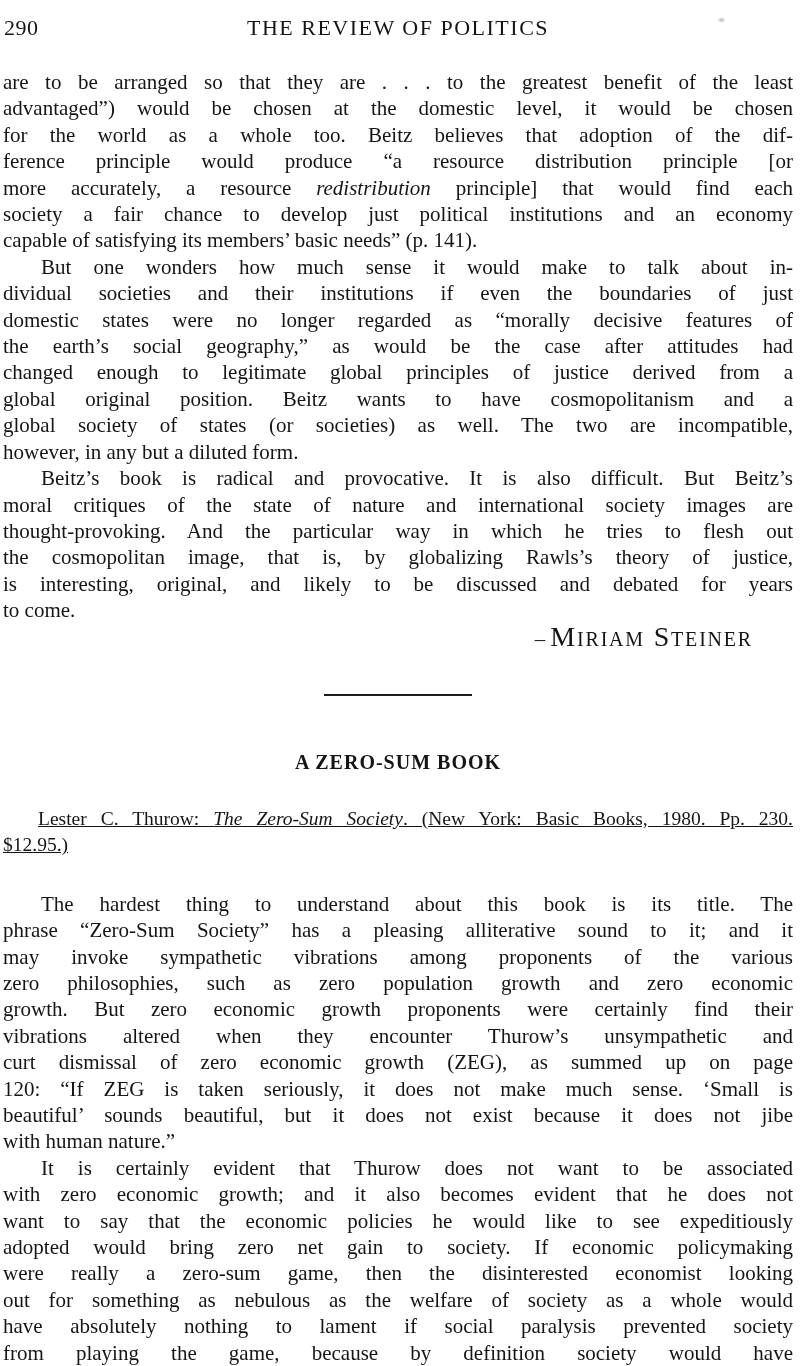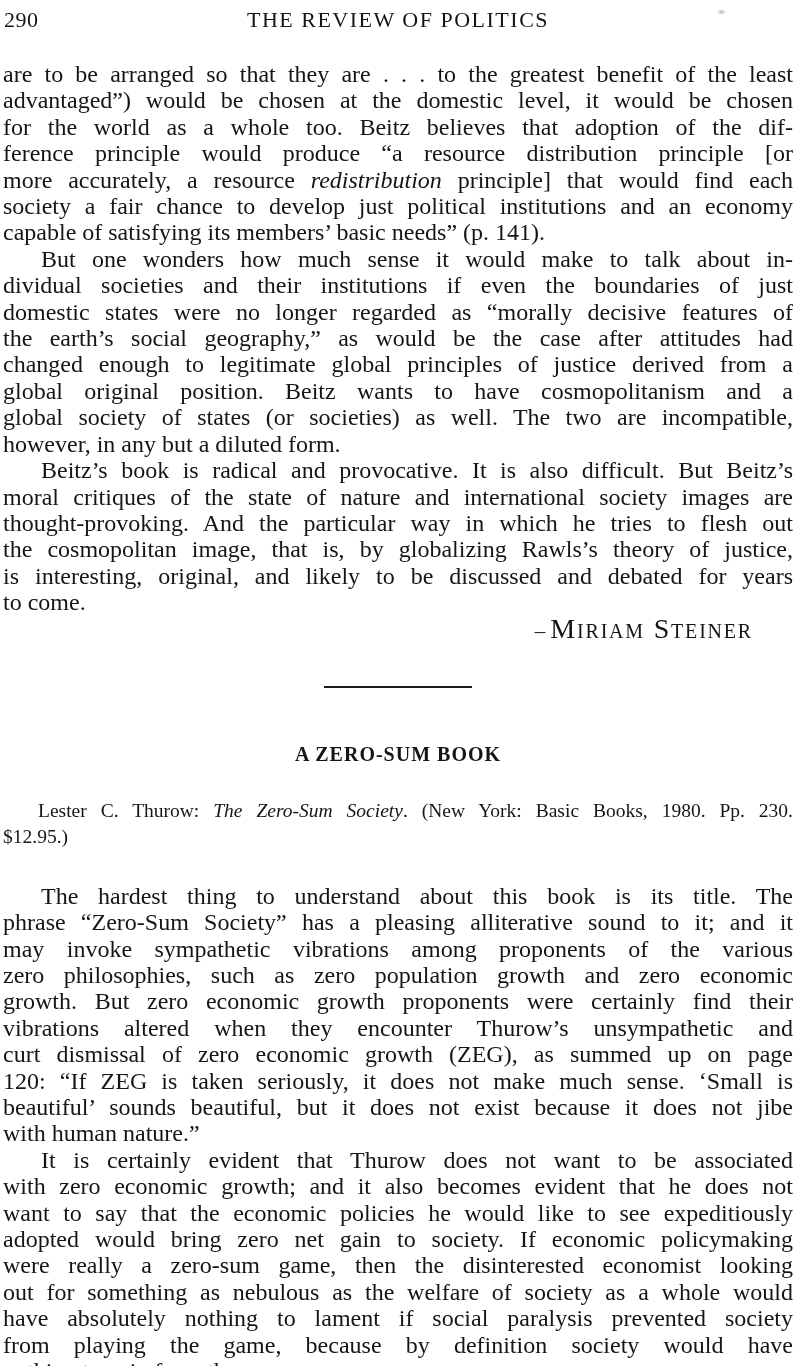--- a/index.html
+++ b/index.html
@@ -6,43 +6,43 @@
   html, body { background: #ffffff; }
   .page {
     position: relative;
     width: 800px;
     height: 1366px;
     margin: 0 auto;
     background: var(--paper, #ffffff);
     color: var(--ink, #151515);
     font-family: "Liberation Serif", "DejaVu Serif", serif;
     overflow: hidden;
-    padding: 6px 7px 0 3px;
+    padding: 14px 7px 0 3px;
   }
   .running-head { position: relative; height: 27px; font-size: 22px; line-height: 27px; }
   .page-number { position: absolute; left: 1px; top: 0; letter-spacing: 0.5px; }
   .journal-title { display: block; text-align: center; letter-spacing: 1.5px; }
   .artifact {
     position: absolute; left: 714px; top: 3px; width: 9px; height: 6px;
     background: radial-gradient(ellipse at center, rgba(110,110,110,0.5), rgba(110,110,110,0) 70%);
   }
-  .paragraphs { font-size: 24px; line-height: 26.4px; }
+  .paragraphs { font-size: 21px; line-height: 26.4px; }
   .review-1 .paragraphs { margin-top: 28px; }
   .line { text-align: justify; text-align-last: justify; }
   .line.lastline { text-align-last: left; }
   .line.firstline-indent { text-indent: 38px; }
   .signature { font-size: 21px; line-height: 26.4px; text-align: right; padding-right: 40px; }
   .signature .dash { margin-right: 5px; }
   .signature .sc { font-variant: small-caps; letter-spacing: 1.8px; font-size: 28px; text-align: right; }
   .divider { width: 148px; height: 2px; background: #1c1c1c; margin: 42px auto 0; }
   .section-title {
     margin-top: 54px; text-align: center;
     font-size: 20px; font-weight: bold; letter-spacing: 1px; line-height: 25px;
   }
-  .citation { margin-top: 31px; font-size: 19.5px; line-height: 26.4px; }
+  .citation { margin-top: 31px; font-size: 19.5px; line-height: 26.4px; text-decoration: underline; }
   .citation .line.firstline-indent { text-indent: 35px; }
   .review-2 .paragraphs { margin-top: 32px; }
 </style>
 </head>
 <body>
 
 <div class="page">
   <header class="running-head">
     <span class="page-number">290</span>
     <span class="journal-title">THE REVIEW OF POLITICS</span>

